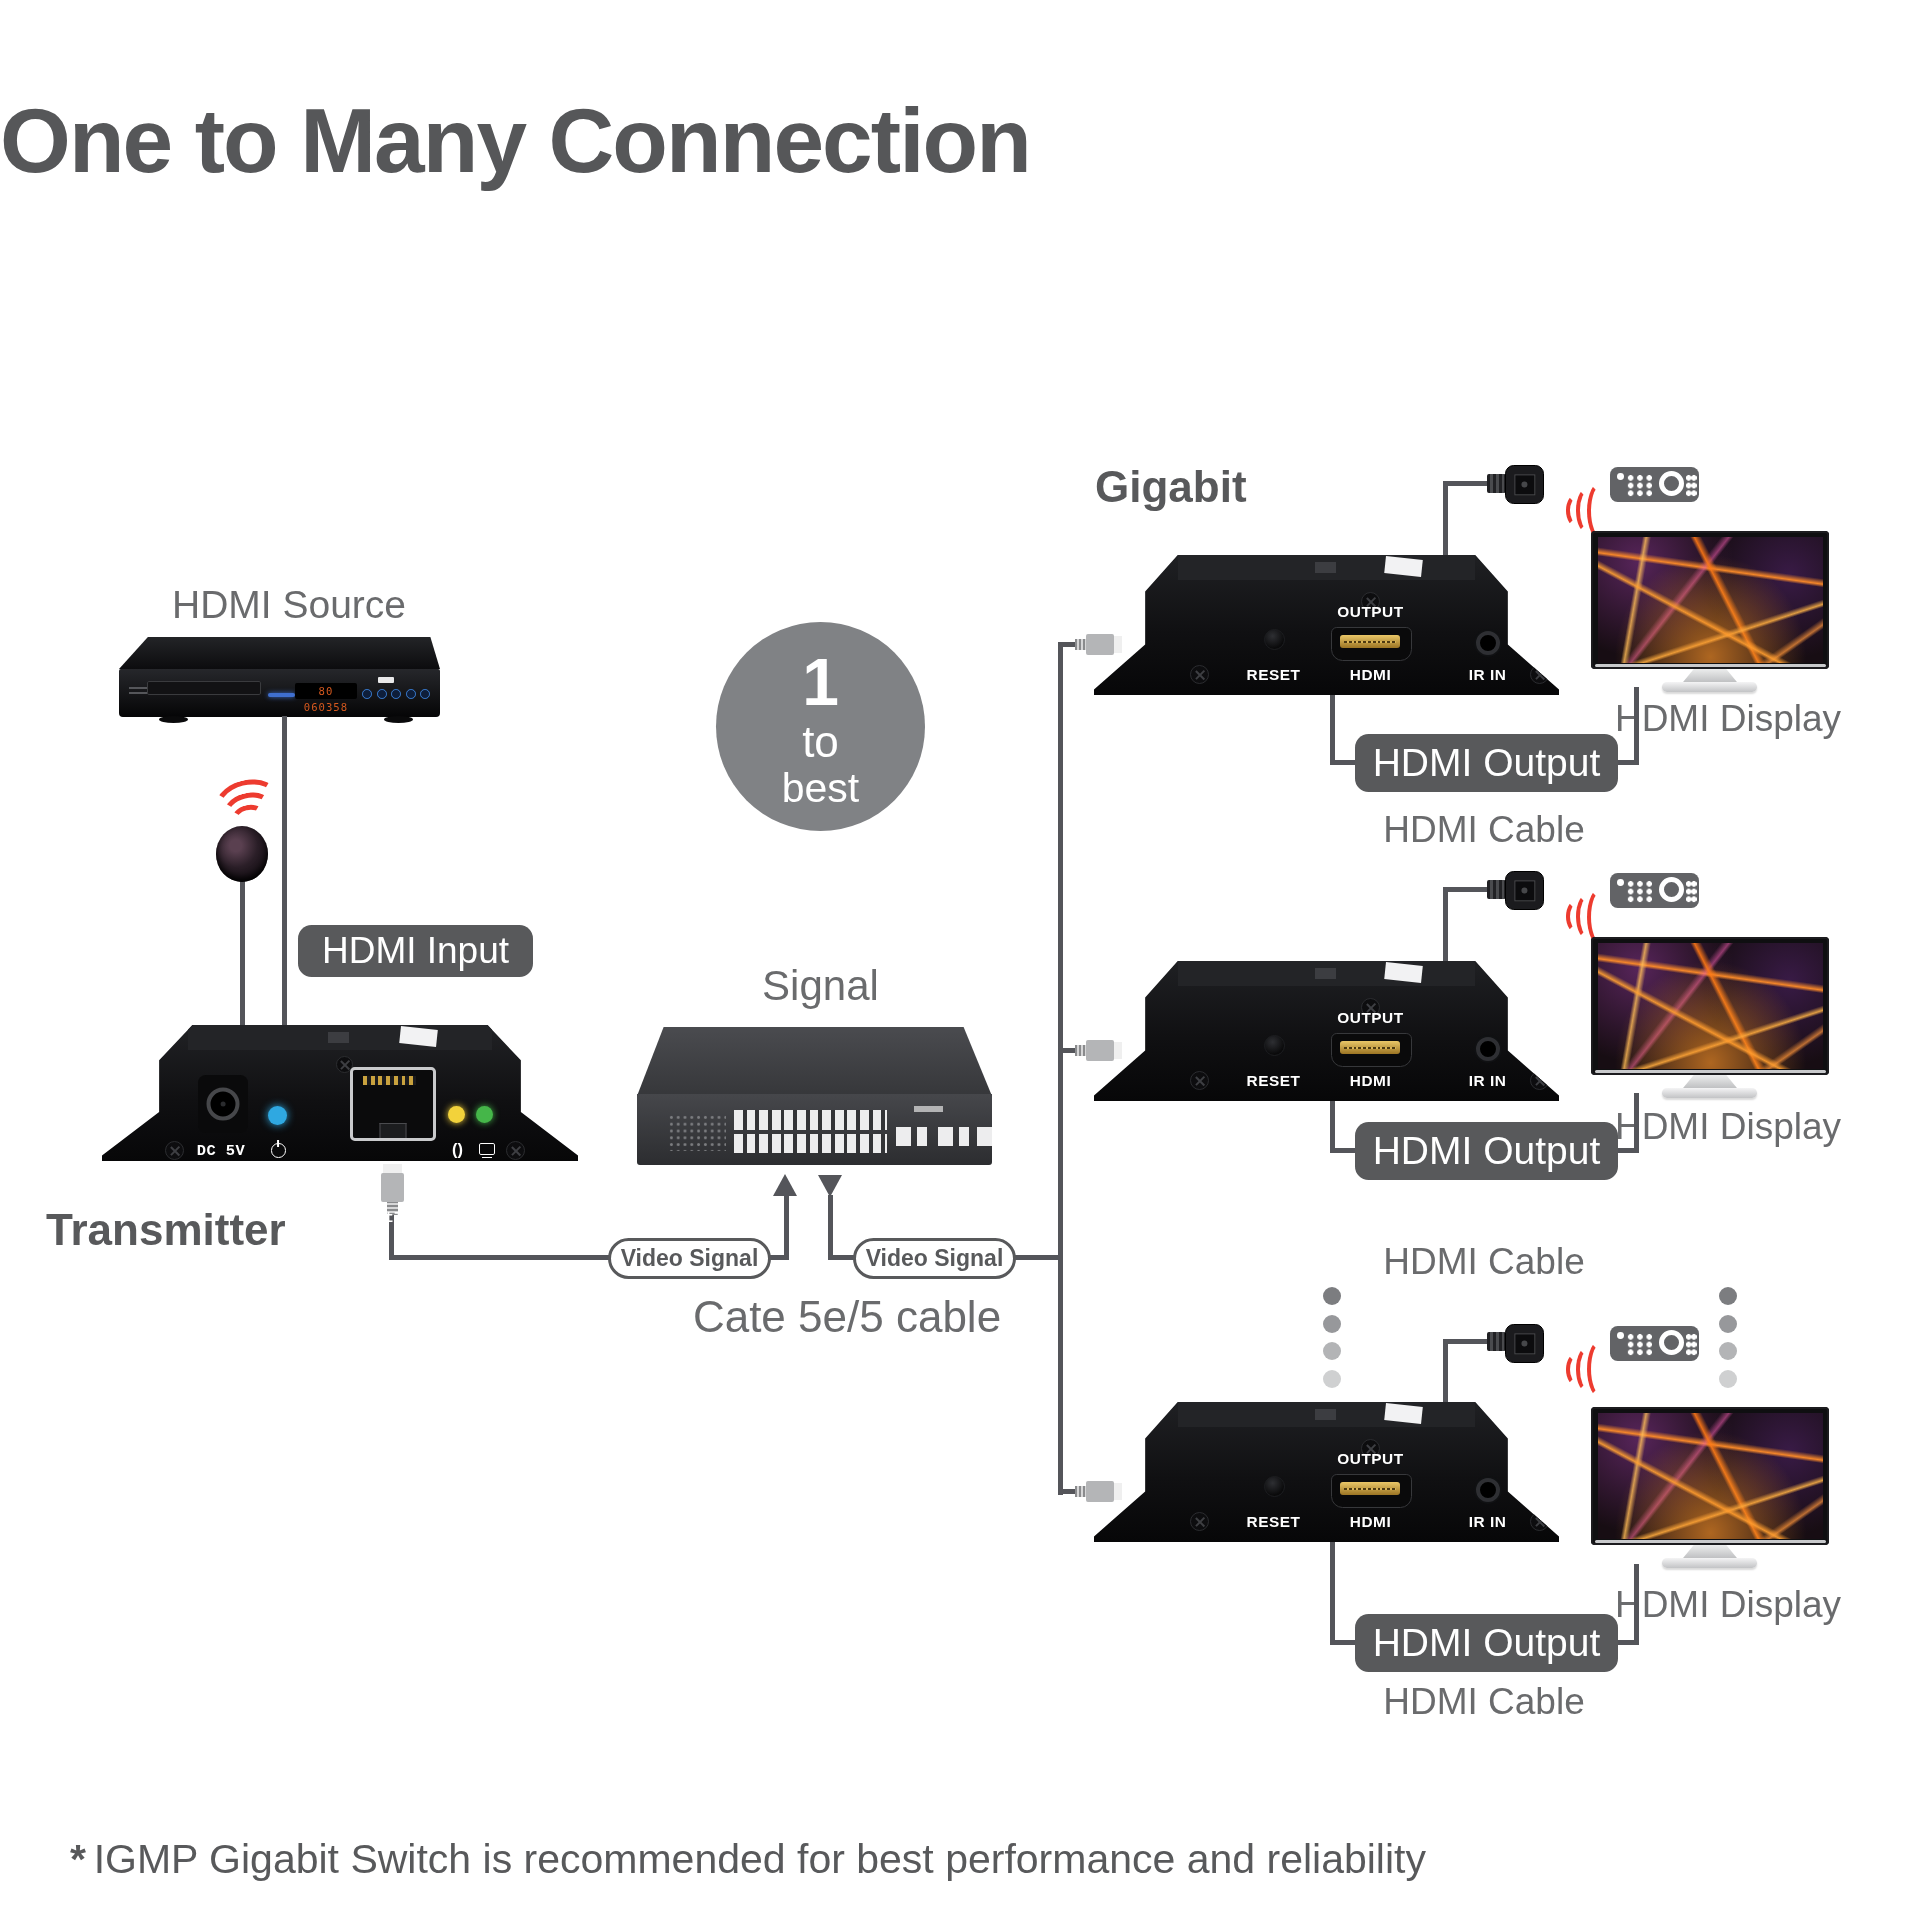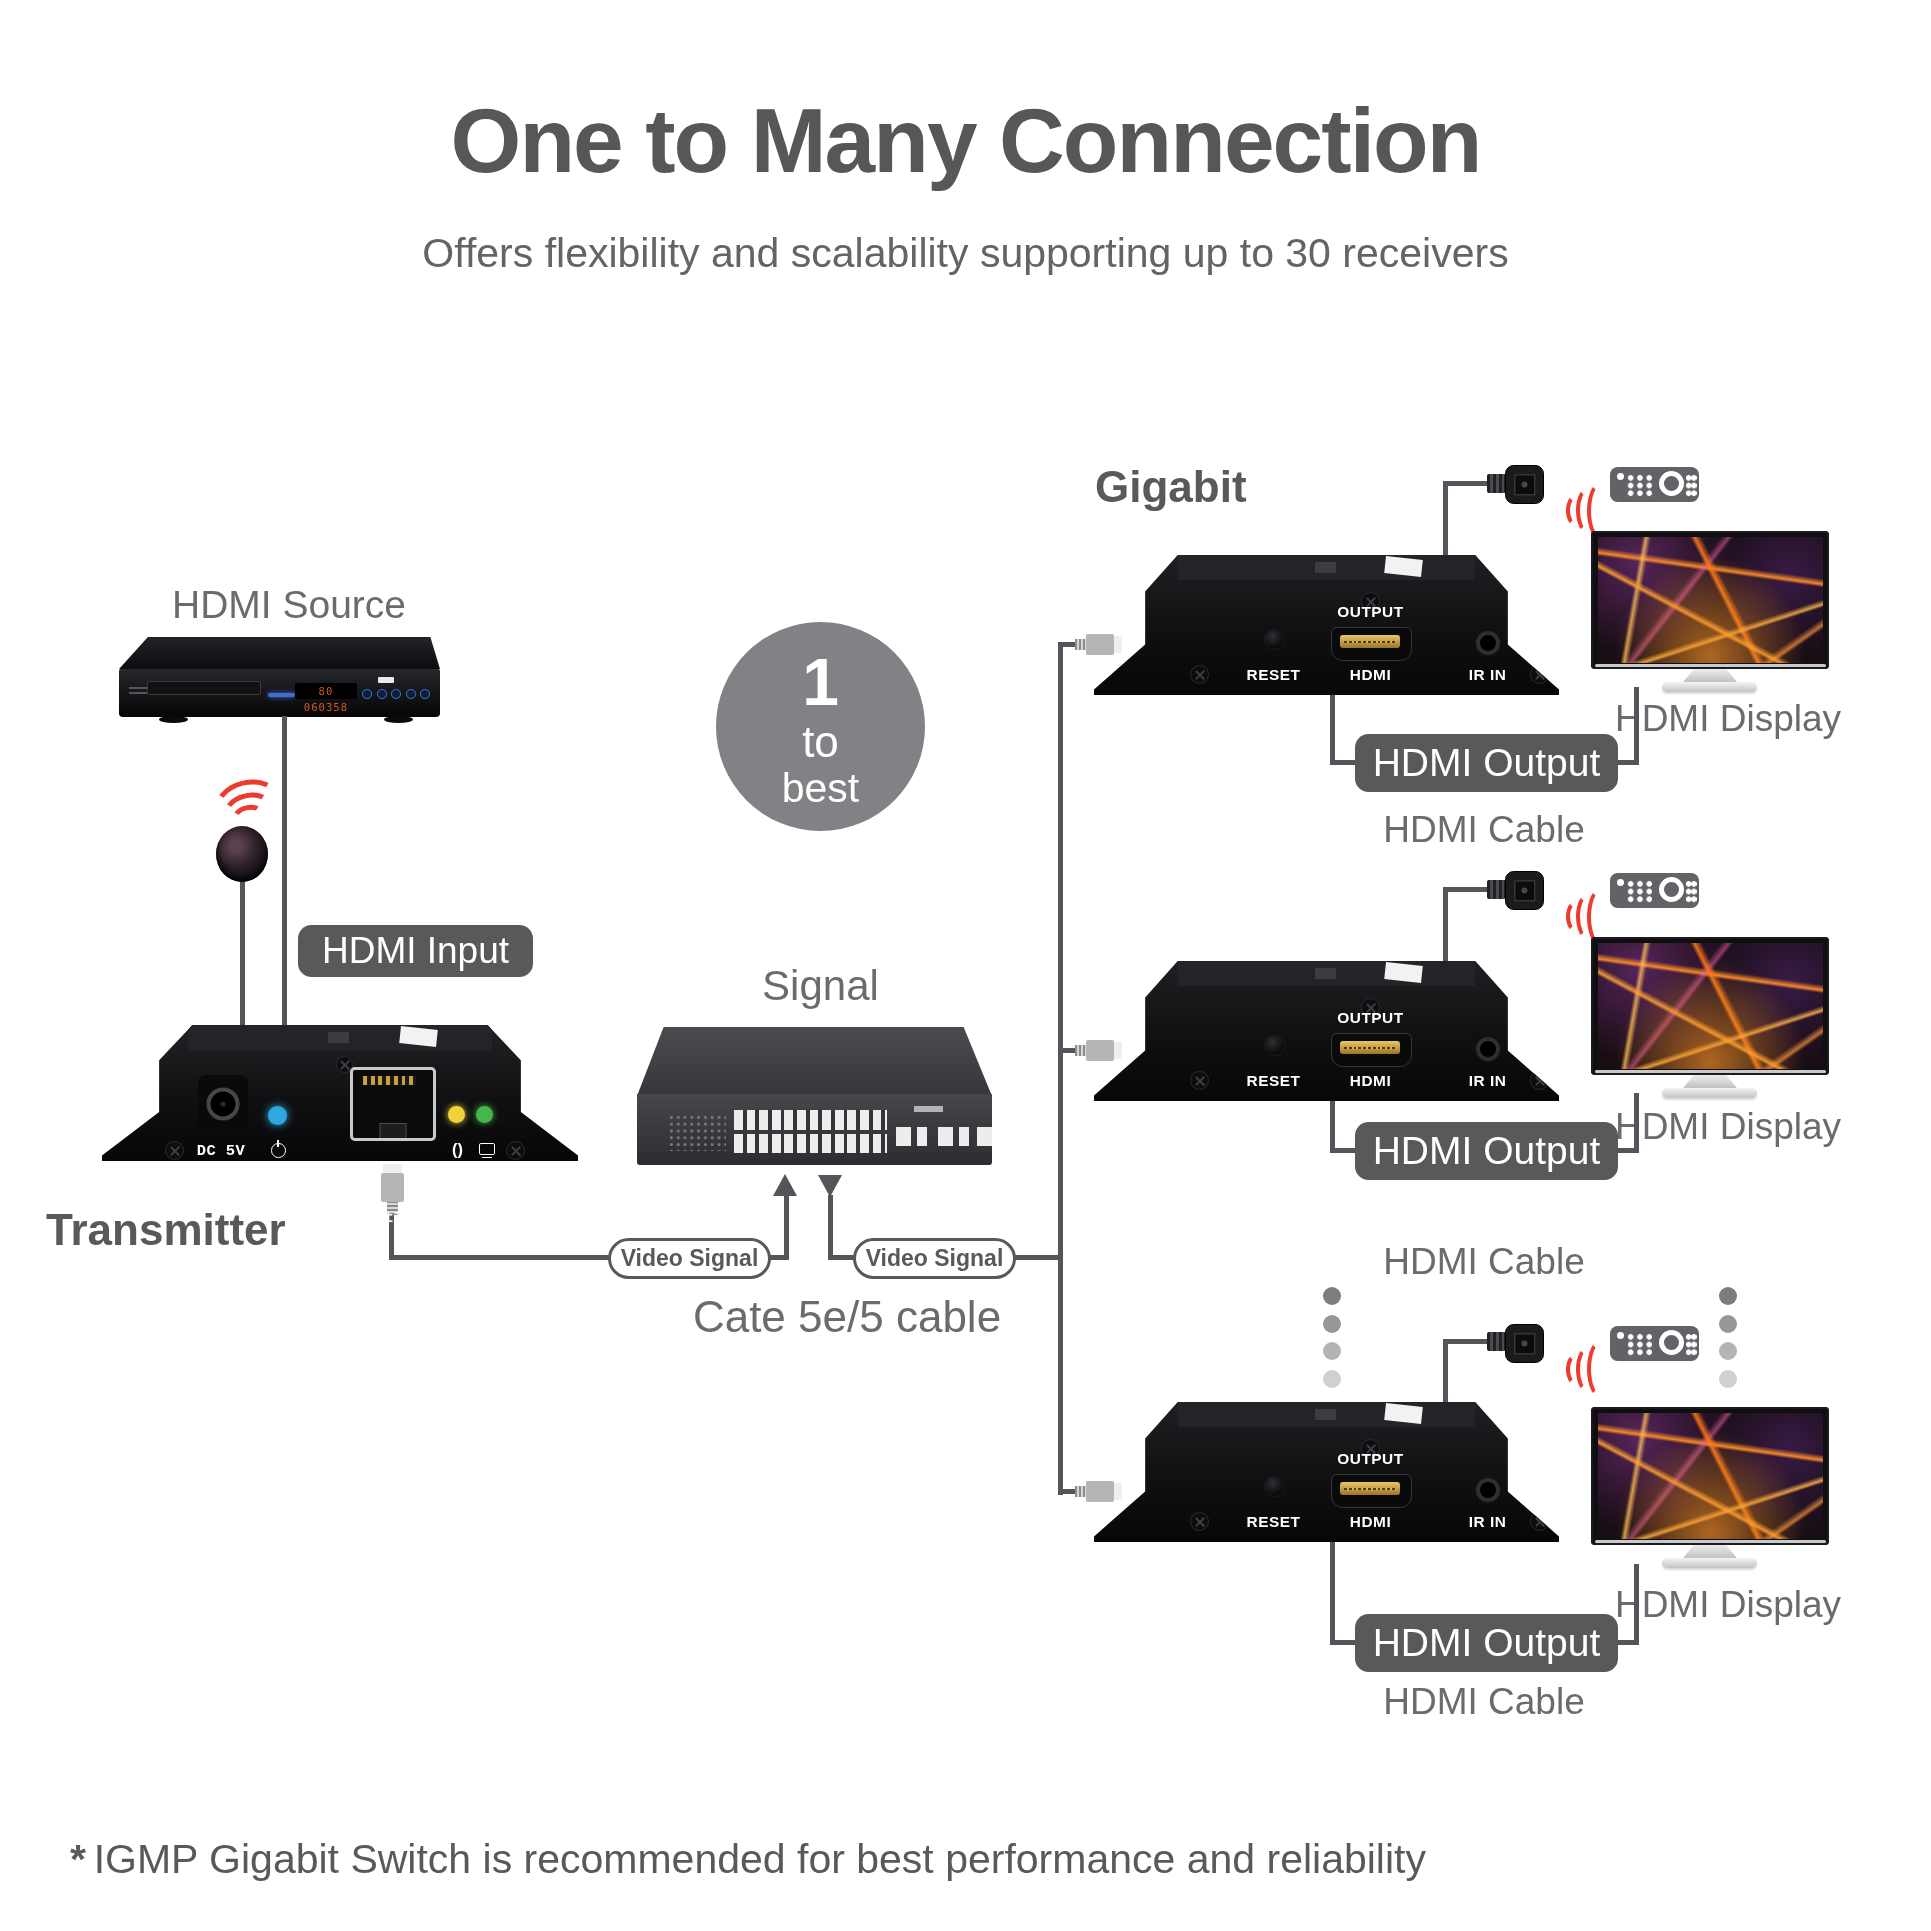--- a/index.html
+++ b/index.html
@@ -1,20 +1,20 @@
 <!DOCTYPE html>
 <html><head>
 <meta charset="utf-8">
 <style>
   html,body{margin:0;padding:0;background:#ffffff;}
   #canvas{position:relative;width:1931px;height:1931px;background:#ffffff;overflow:hidden;
           font-family:"Liberation Sans","DejaVu Sans",sans-serif;}
   .abs{position:absolute;font-family:Liberation Mono, monospace;}
   
-  .title{position:absolute;left:0;top:89px;width:1931px;text-align:center;
+  .title{position:absolute;left:0;top:89px;width:1931px;
          font-size:91px;font-weight:700;color:#565759;letter-spacing:-1.9px;}
   .subtitle{position:absolute;left:0;top:230px;width:1931px;text-align:center;
             font-size:41px;color:#636466;}
   .cap{position:absolute;color:#6a6b6d;font-size:37px;text-align:center;}
   .seclabel{position:absolute;color:#58595b;font-size:44px;font-weight:700;}
   .footnote{position:absolute;left:70px;top:1836px;width:1796px;font-size:41px;color:#58595b;}
   .footnote b{font-weight:700;margin-right:7.7px;}
   
   .line{position:absolute;background:#54555a;z-index:1;}
   
@@ -167,21 +167,20 @@
   .dotcol i{position:absolute;width:18.3px;height:18.3px;border-radius:50%;}
   
   .rx-group{position:absolute;width:0;height:0;}
 </style>
 </head>
 <body>
 
 <div id="canvas">
 
   <div class="title">One to Many Connection</div>
-  <div class="subtitle">Offers flexibility and scalability supporting up to 30 receivers</div>
 
   <div class="cap" style="left:144px;top:583px;width:290px;font-size:39px;">HDMI Source</div>
 
   <div class="dvd-top"></div>
   <div class="dvd-front">
     <i class="dvd-btns"></i>
     <i class="dvd-tray"></i>
     <i class="dvd-blue"></i>
     <div class="dvd-display">80 060358</div>
     <i class="dvd-usb"></i>

